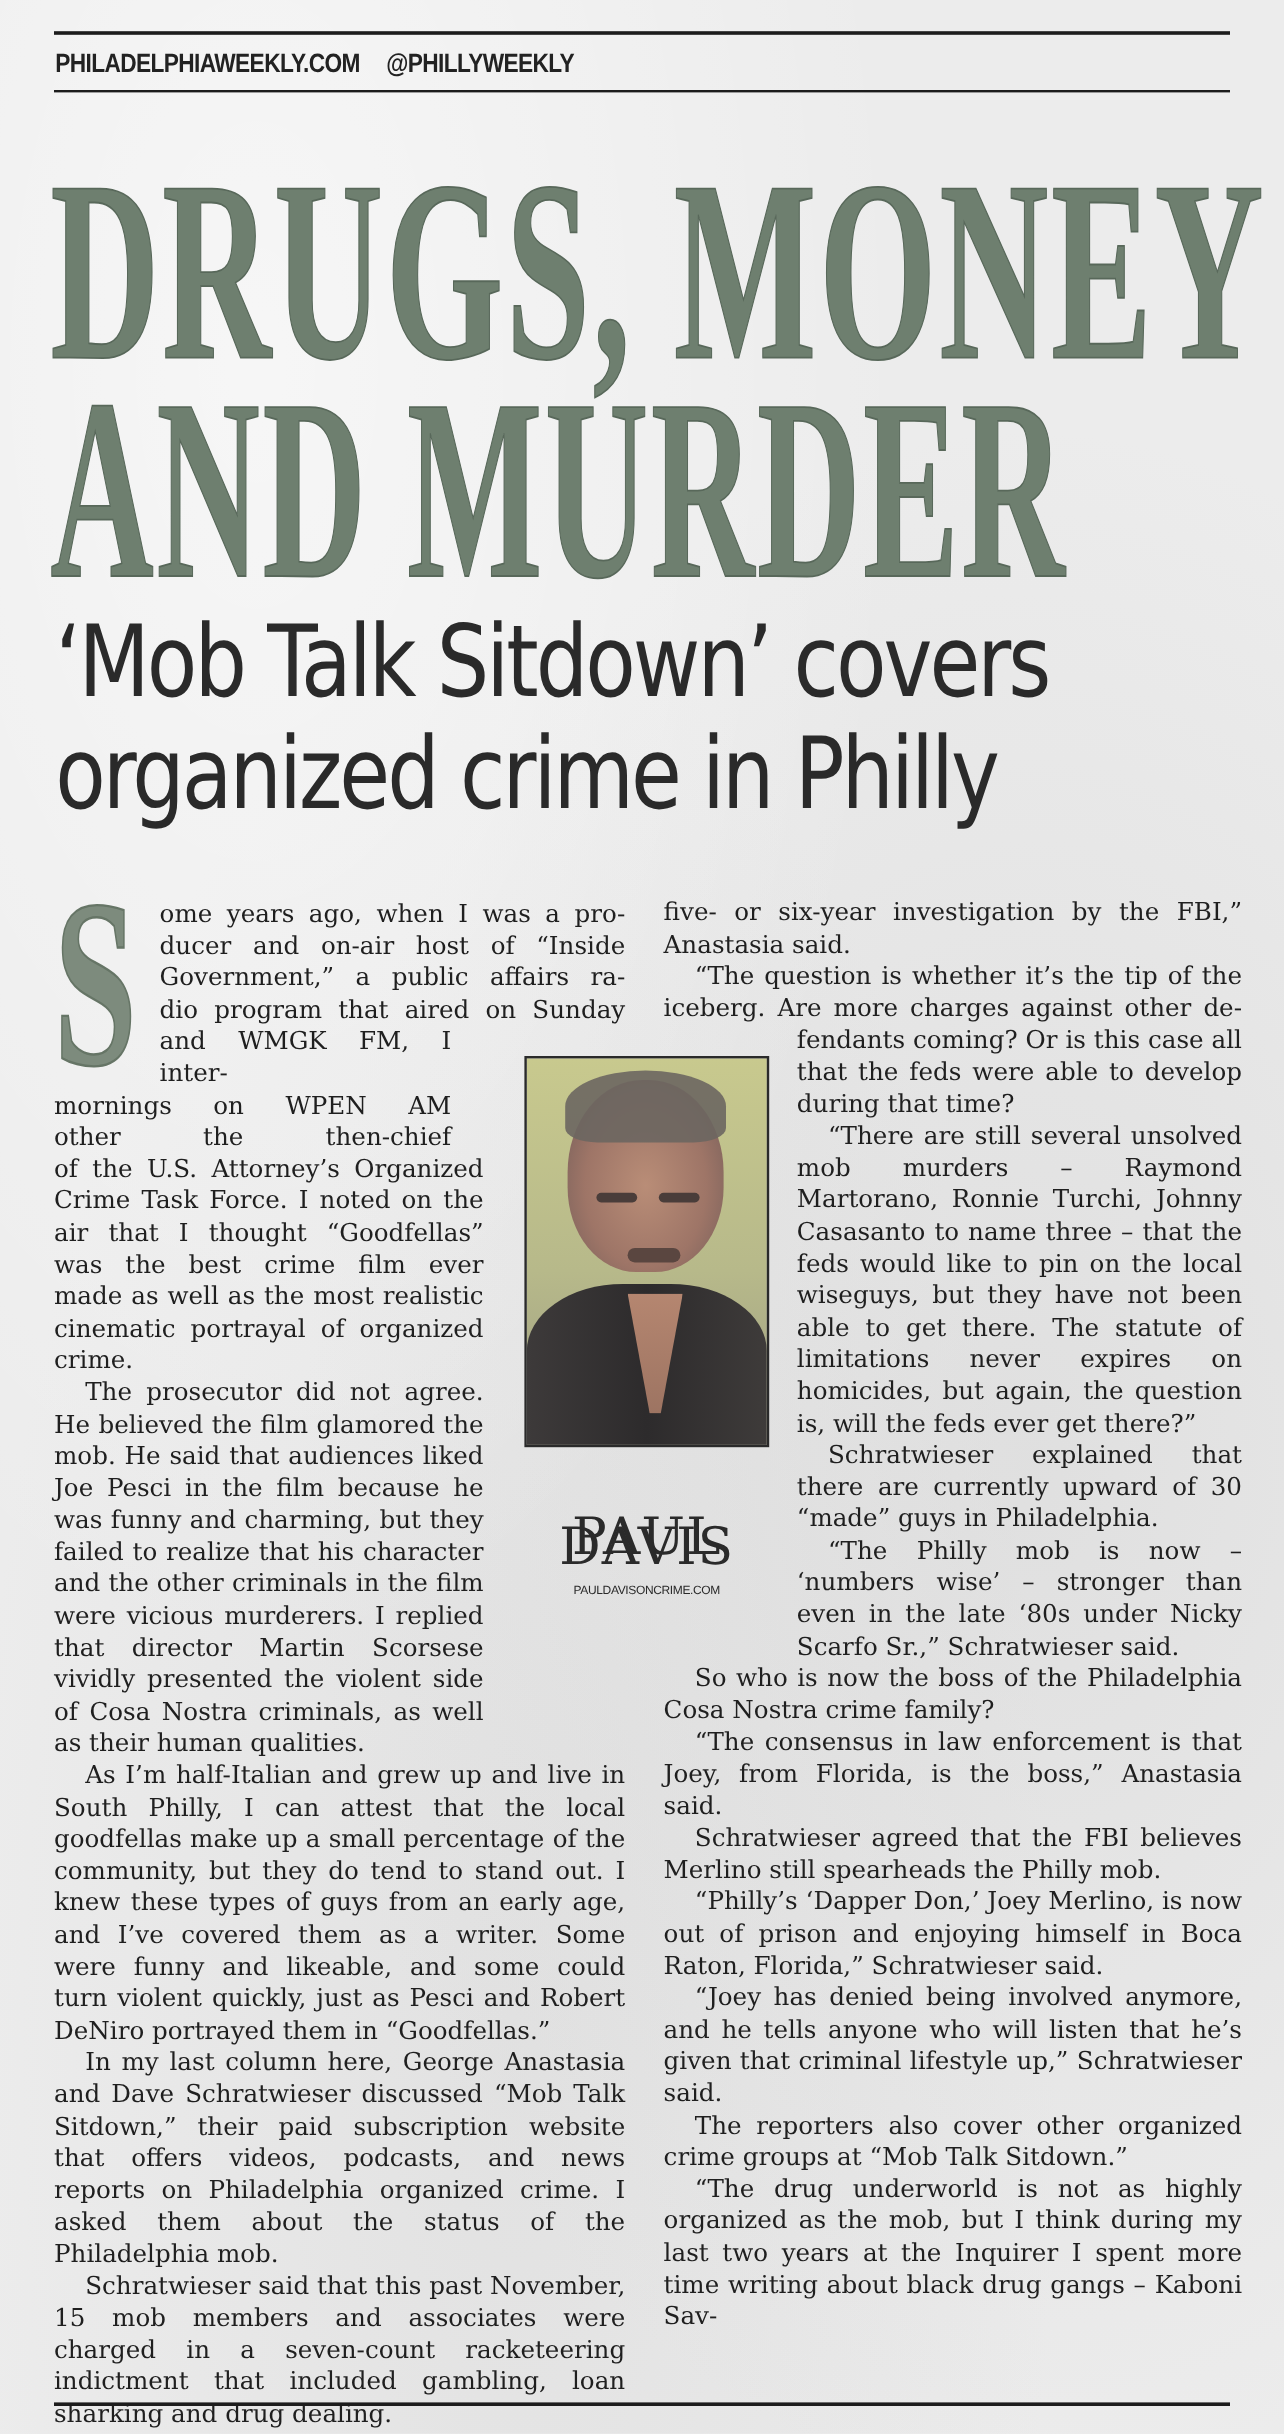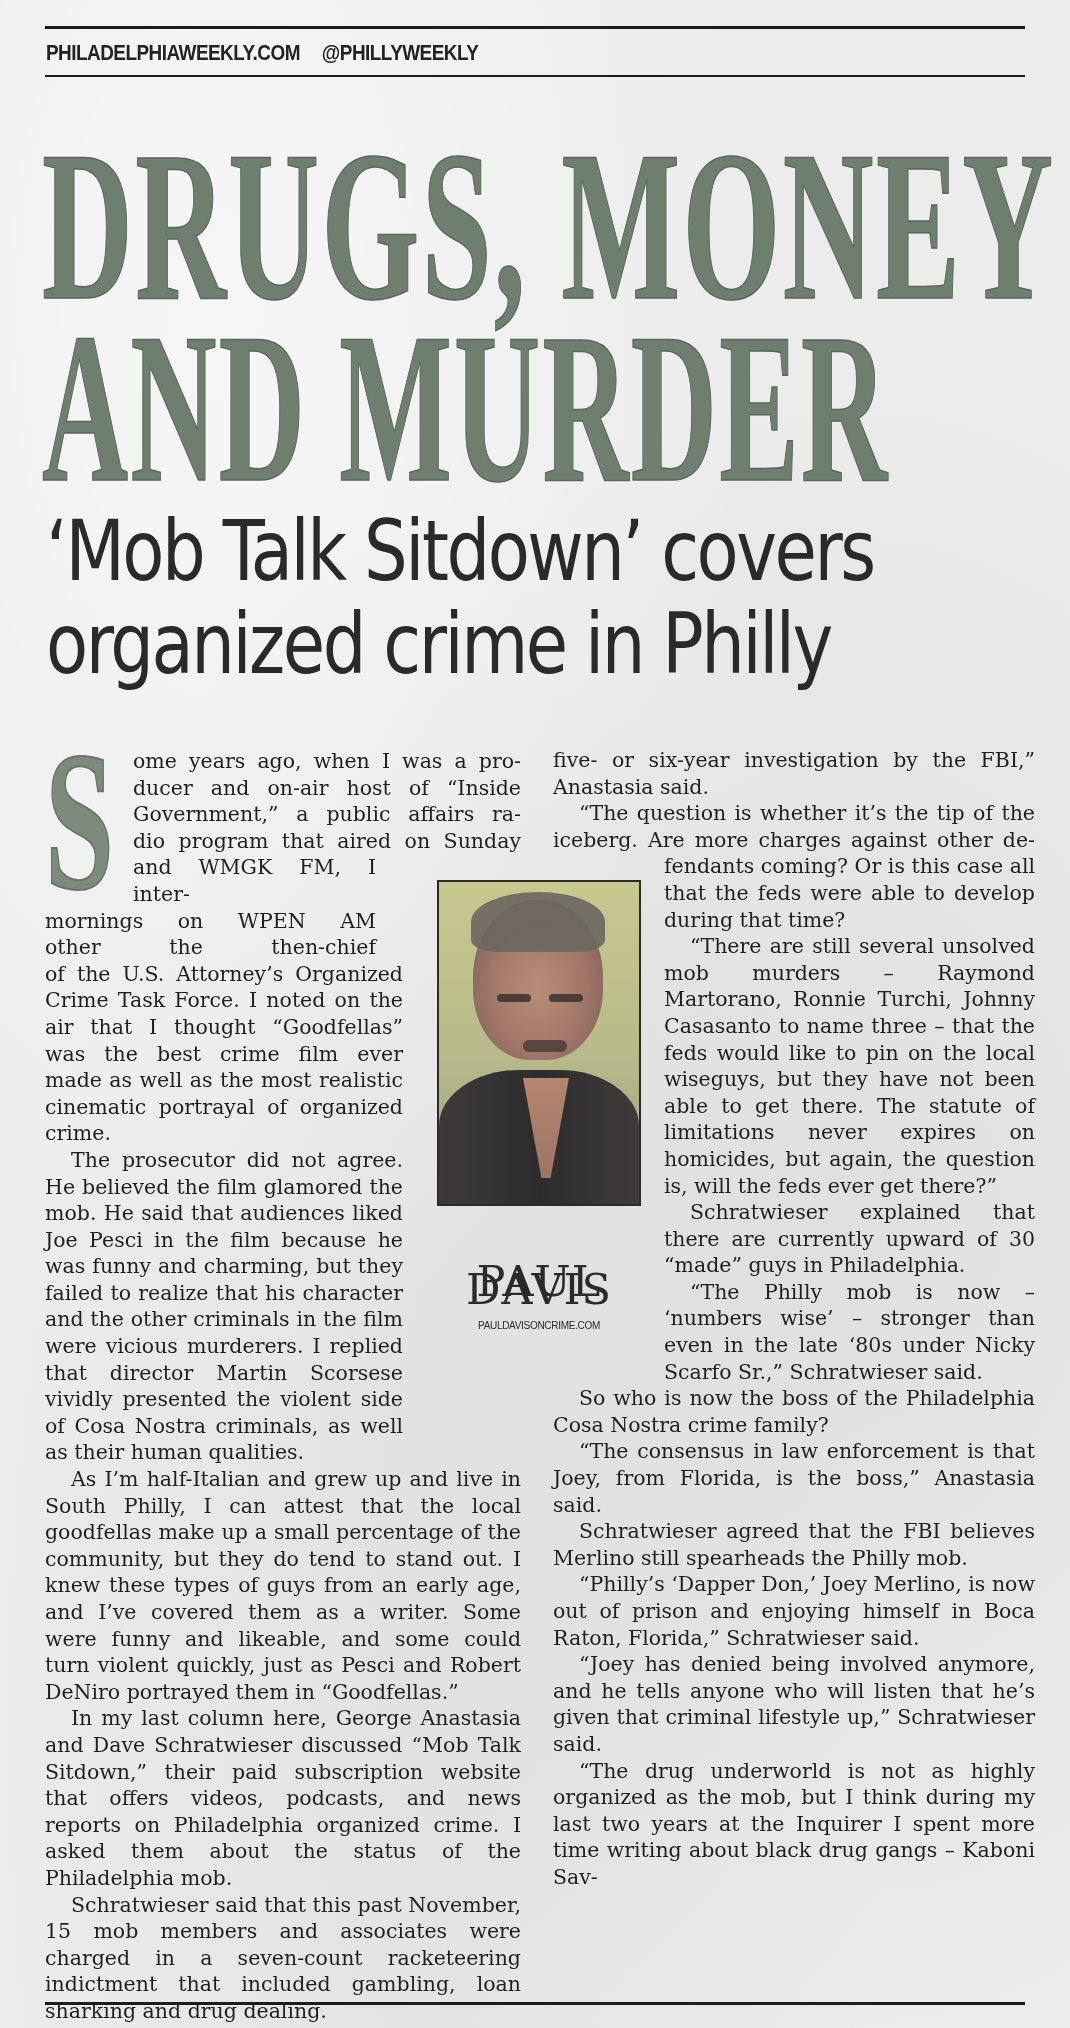--- a/index.html
+++ b/index.html
@@ -160,16 +160,17 @@
     <p class="noindent">fendants coming? Or is this case all that the feds were able to develop during that time?</p>
     <p>“There are still several unsolved mob murders – Raymond Martorano, Ronnie Turchi, Johnny Casasanto to name three – that the feds would like to pin on the local wiseguys, but they have not been able to get there. The statute of limitations never expires on homicides, but again, the question is, will the feds ever get there?”</p>
     <p>Schratwieser explained that there are currently upward of 30 “made” guys in Philadelphia.</p>
     <p>“The Philly mob is now – ‘numbers wise’ – stronger than even in the late ‘80s under Nicky Scarfo Sr.,” Schratwieser said.</p>
   </div>
   <p>So who is now the boss of the Philadelphia Cosa Nostra crime family?</p>
   <p>“The consensus in law enforcement is that Joey, from Florida, is the boss,” Anastasia said.</p>
   <p>Schratwieser agreed that the FBI believes Merlino still spearheads the Philly mob.</p>
   <p>“Philly’s ‘Dapper Don,’ Joey Merlino, is now out of prison and enjoying himself in Boca Raton, Florida,” Schratwieser said.</p>
   <p>“Joey has denied being involved anymore, and he tells anyone who will listen that he’s given that criminal lifestyle up,” Schratwieser said.</p>
+  <p>The reporters also cover other organized crime groups at “Mob Talk Sitdown.”</p>
   <p>“The drug underworld is not as highly organized as the mob, but I think during my last two years at the Inquirer I spent more time writing about black drug gangs – Kaboni Sav-</p>
 </div>
 
 <div class="rule bottom"></div>
 
 </body></html>

